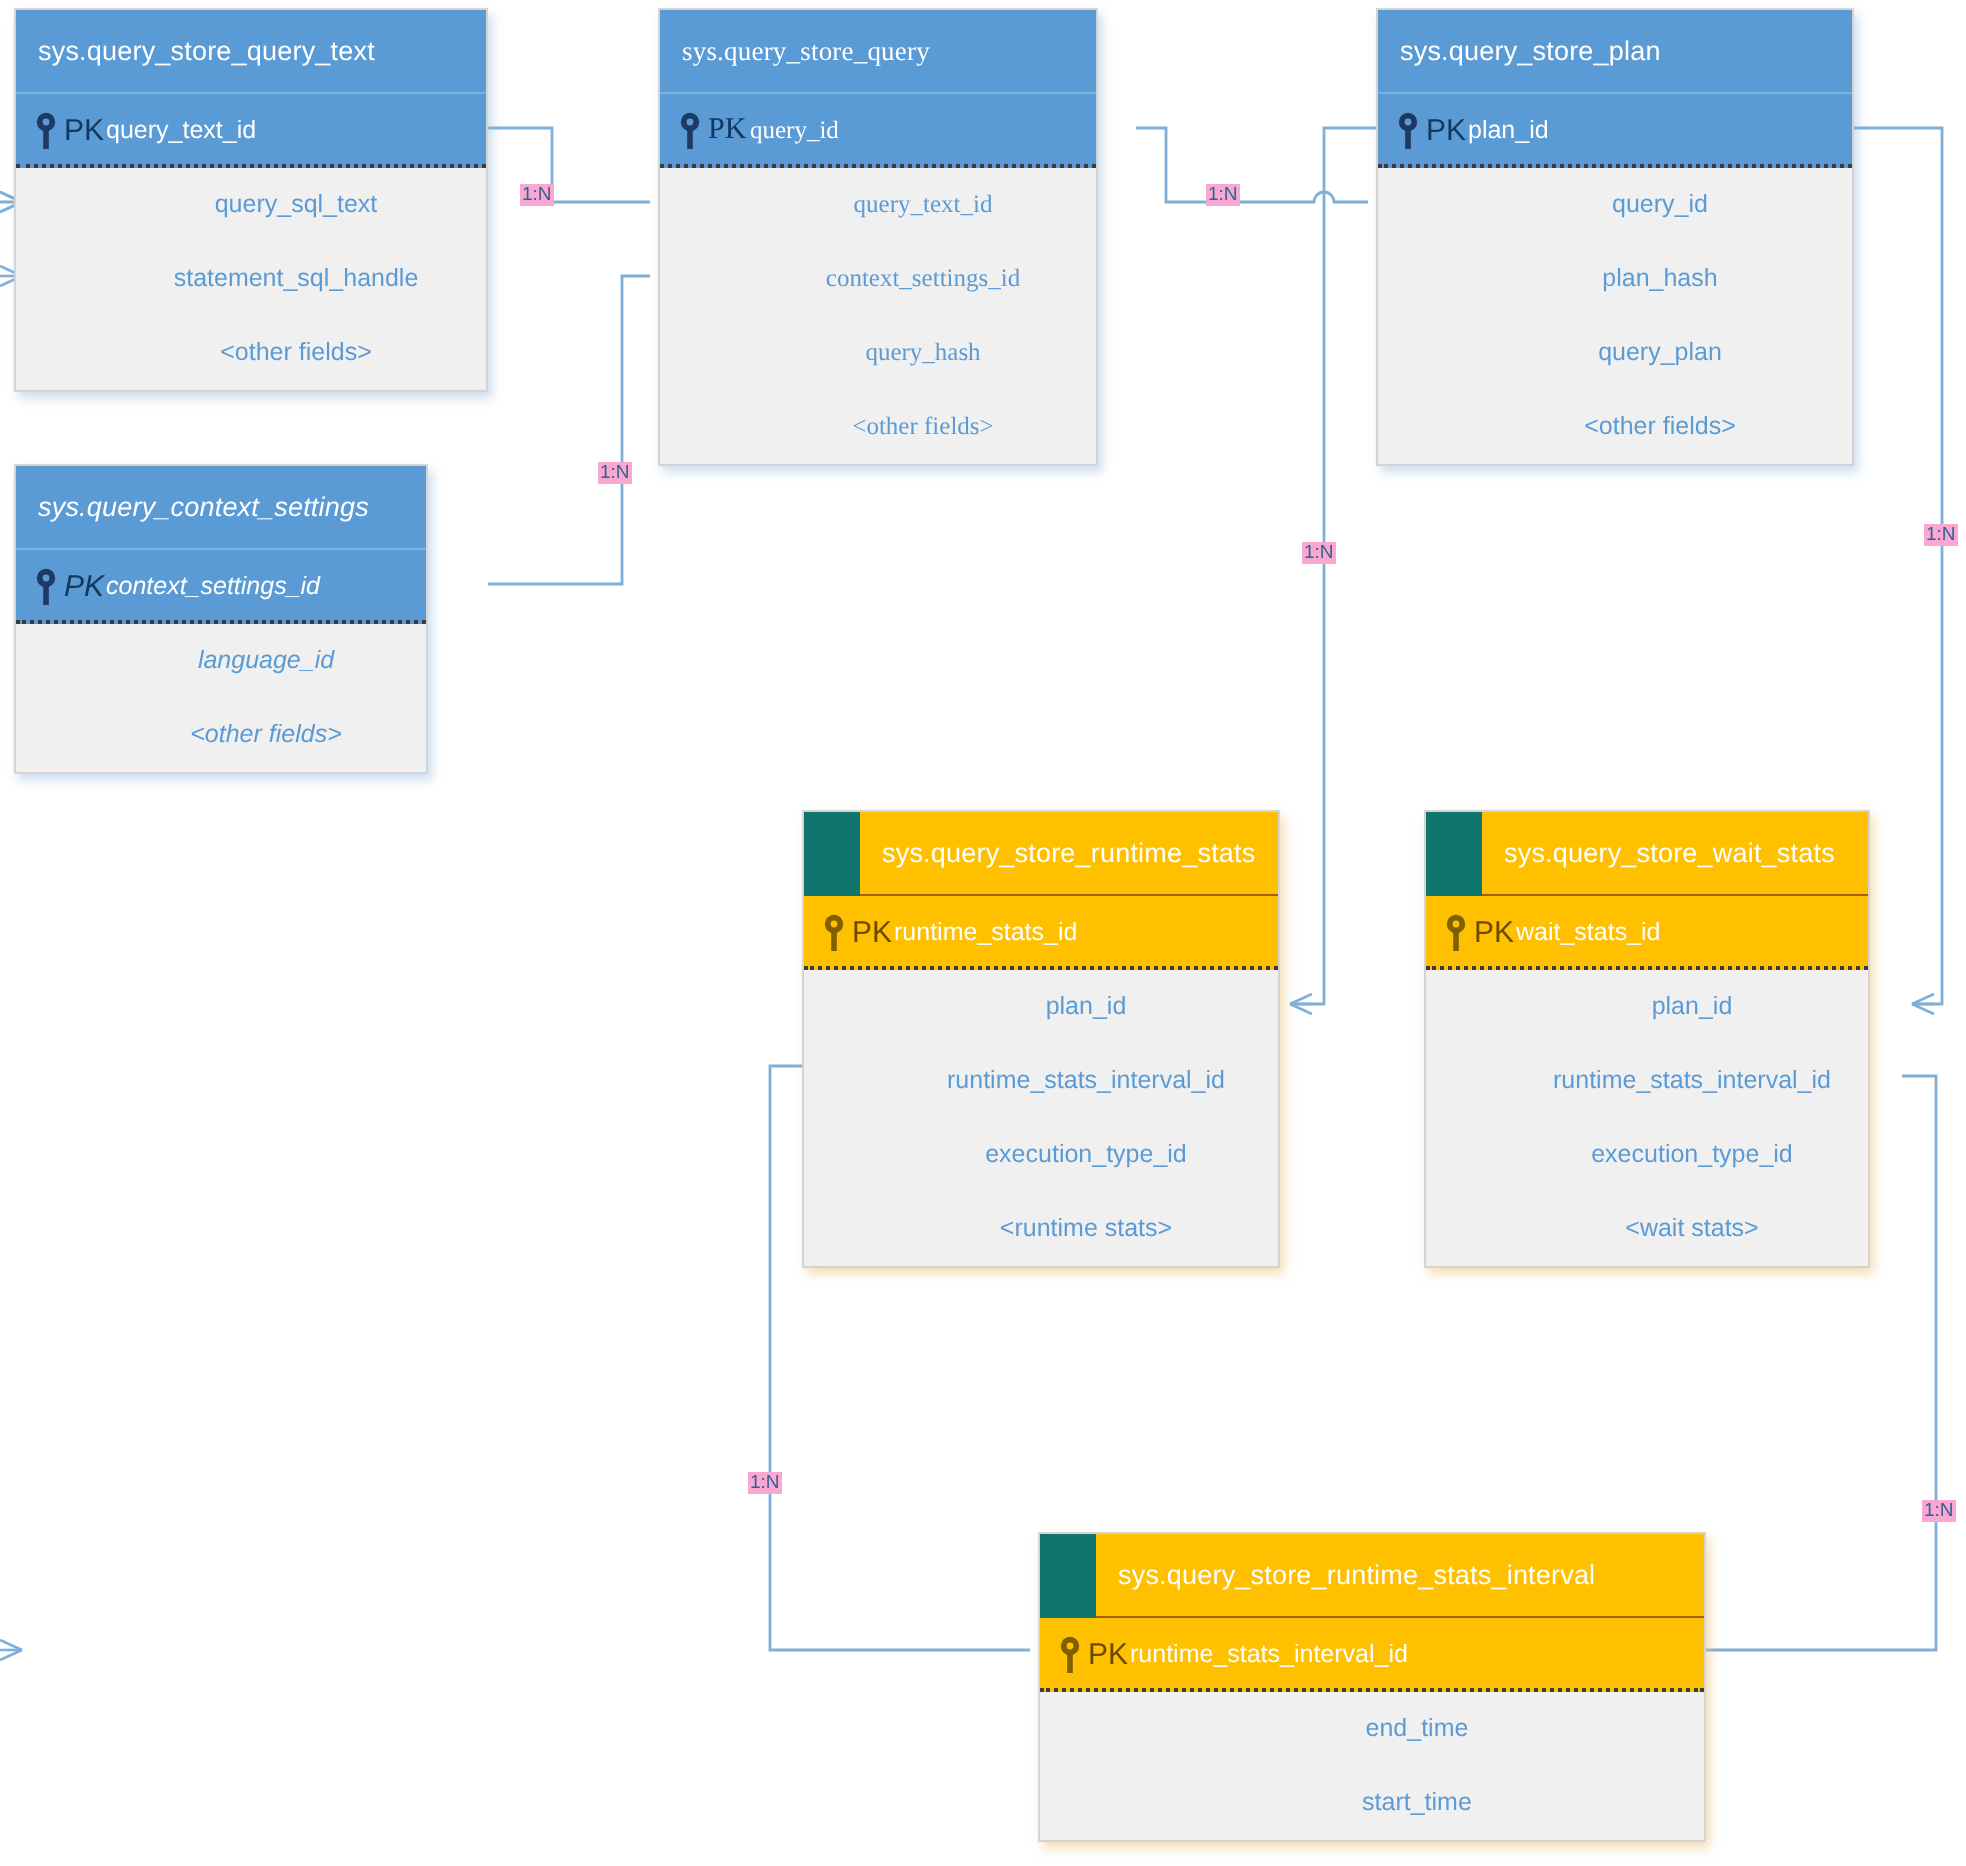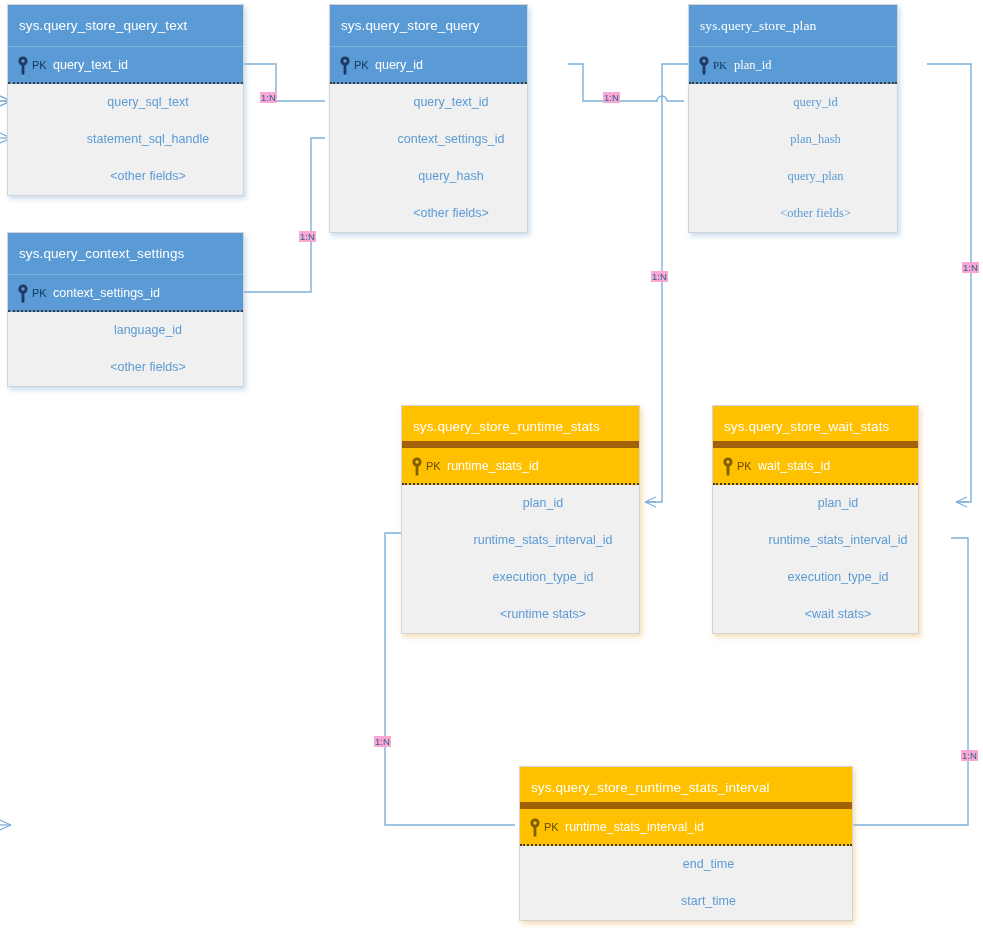--- a/index.html
+++ b/index.html
@@ -44,21 +44,21 @@
     height: 42px;
     line-height: 42px;
     padding-left: 11px;
     color: #ffffff;
     font-size: 13.5px;
     letter-spacing: 0.1px;
     white-space: nowrap;
     overflow: hidden;
   }
   .blue  .tbl-title { background: #5b9bd5; border-bottom: 1px solid #7fb3de; }
-  .amber .tbl-title { background: #ffc000; border-bottom: 7px solid #a16207; }
+  .amber .tbl-title { background: #ffc000; border-bottom: 1px solid #a16207; margin-left: 28px; }
 
   .tbl-pk {
     box-sizing: border-box;
     height: 37px;
     position: relative;
     border-bottom: 2px dotted #3b3b3b;
   }
   .blue  .tbl-pk { background: #5b9bd5; }
   .amber .tbl-pk { background: #ffc000; }
 
@@ -68,21 +68,21 @@
     top: 9px;
     width: 13px;
     height: 19px;
   }
   .pk-label {
     position: absolute;
     left: 24px;
     top: 0;
     height: 37px;
     line-height: 37px;
-    font-size: 11px;
+    font-size: 15px;
     color: #12365c;
     text-align: center;
   }
   .blue .pk-label  { color: #14375e; }
   .amber .pk-label { color: #6b4a00; }
 
   .pk-field {
     position: absolute;
     left: 45px;
     top: 0;
@@ -183,59 +183,59 @@
   </svg></span>
           <span class="pk-label">PK</span>
           <span class="pk-field">query_text_id</span>
         </div>
         <div class="tbl-body">
           <div class="tbl-field">query_sql_text</div>
           <div class="tbl-field">statement_sql_handle</div>
           <div class="tbl-field">&lt;other fields&gt;</div>
         </div>
       </div>
-      <div class="table-box blue" style="left: 329px; top: 4px; width: 199px;">
+      <div class="table-box blue" style="left: 329px; top: 4px; width: 220px; font-family: Liberation Serif, serif;">
         <div class="tbl-title">sys.query_store_query</div>
         <div class="tbl-pk">
           <span class="pk-key">
   <svg viewBox="0 0 13 19" width="13" height="19" aria-hidden="true">
     <circle cx="6" cy="5" r="4.6" fill="#1f3864"></circle>
     <circle cx="6" cy="5" r="1.7" fill="#5b9bd5"></circle>
     <rect x="4.6" y="8" width="2.8" height="10.5" fill="#1f3864"></rect>
   </svg></span>
           <span class="pk-label">PK</span>
           <span class="pk-field">query_id</span>
         </div>
         <div class="tbl-body">
           <div class="tbl-field">query_text_id</div>
           <div class="tbl-field">context_settings_id</div>
           <div class="tbl-field">query_hash</div>
           <div class="tbl-field">&lt;other fields&gt;</div>
         </div>
       </div>
-      <div class="table-box blue" style="left: 688px; top: 4px; width: 210px; font-family: Liberation Serif, serif;">
+      <div class="table-box blue" style="left: 688px; top: 4px; width: 239px;">
         <div class="tbl-title">sys.query_store_plan</div>
         <div class="tbl-pk">
           <span class="pk-key">
   <svg viewBox="0 0 13 19" width="13" height="19" aria-hidden="true">
     <circle cx="6" cy="5" r="4.6" fill="#1f3864"></circle>
     <circle cx="6" cy="5" r="1.7" fill="#5b9bd5"></circle>
     <rect x="4.6" y="8" width="2.8" height="10.5" fill="#1f3864"></rect>
   </svg></span>
           <span class="pk-label">PK</span>
           <span class="pk-field">plan_id</span>
         </div>
         <div class="tbl-body">
           <div class="tbl-field">query_id</div>
           <div class="tbl-field">plan_hash</div>
           <div class="tbl-field">query_plan</div>
           <div class="tbl-field">&lt;other fields&gt;</div>
         </div>
       </div>
-      <div class="table-box blue" style="left: 7px; top: 232px; width: 237px;">
+      <div class="table-box blue" style="left: 7px; top: 232px; width: 207px; font-style: italic;">
         <div class="tbl-title">sys.query_context_settings</div>
         <div class="tbl-pk">
           <span class="pk-key">
   <svg viewBox="0 0 13 19" width="13" height="19" aria-hidden="true">
     <circle cx="6" cy="5" r="4.6" fill="#1f3864"></circle>
     <circle cx="6" cy="5" r="1.7" fill="#5b9bd5"></circle>
     <rect x="4.6" y="8" width="2.8" height="10.5" fill="#1f3864"></rect>
   </svg></span>
           <span class="pk-label">PK</span>
           <span class="pk-field">context_settings_id</span>
@@ -257,21 +257,21 @@
           <span class="pk-label">PK</span>
           <span class="pk-field">runtime_stats_id</span>
         </div>
         <div class="tbl-body">
           <div class="tbl-field">plan_id</div>
           <div class="tbl-field">runtime_stats_interval_id</div>
           <div class="tbl-field">execution_type_id</div>
           <div class="tbl-field">&lt;runtime stats&gt;</div>
         </div>
       </div>
-      <div class="table-box amber" style="left: 712px; top: 405px; width: 207px;">
+      <div class="table-box amber" style="left: 712px; top: 405px; width: 223px;">
         <div class="tbl-title">sys.query_store_wait_stats</div>
         <div class="tbl-pk">
           <span class="pk-key">
   <svg viewBox="0 0 13 19" width="13" height="19" aria-hidden="true">
     <circle cx="6" cy="5" r="4.6" fill="#7f5f00"></circle>
     <circle cx="6" cy="5" r="1.7" fill="#ffc000"></circle>
     <rect x="4.6" y="8" width="2.8" height="10.5" fill="#7f5f00"></rect>
   </svg></span>
           <span class="pk-label">PK</span>
           <span class="pk-field">wait_stats_id</span>

